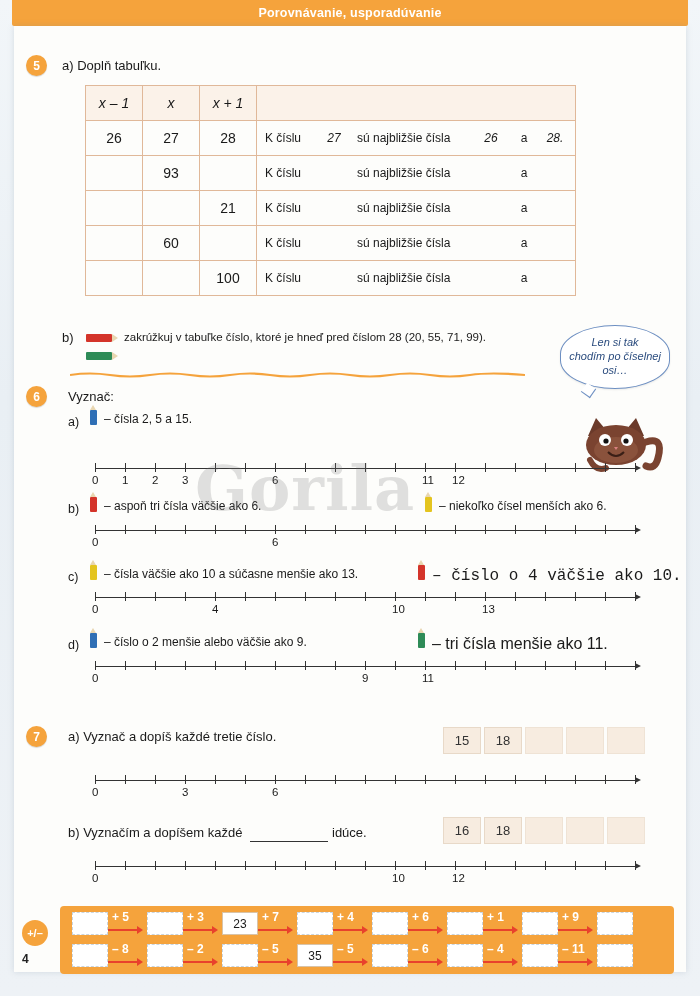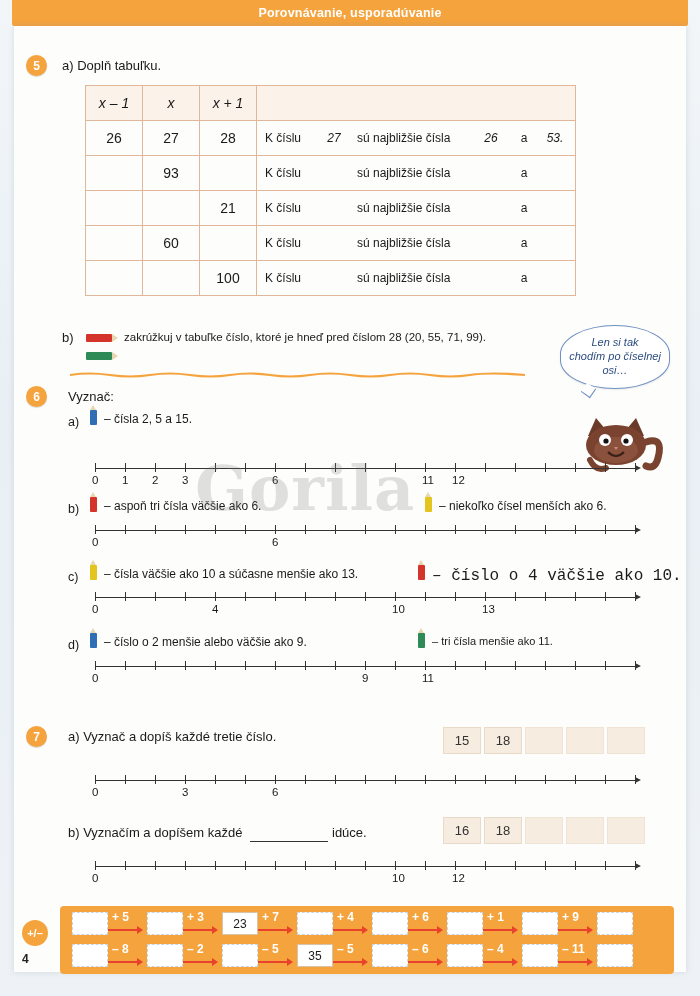--- a/index.html
+++ b/index.html
@@ -191,21 +191,21 @@
           <td class="c1">26</td>
           <td class="c2">27</td>
           <td class="c3">28</td>
           <td class="sent">
             <div class="scell">
               <span class="t1">K číslu</span>
               <span class="v1">27</span>
               <span class="t2">sú najbližšie čísla</span>
               <span class="v2">26</span>
               <span class="t3">a</span>
-              <span class="v3">53.</span>
+              <span class="v3">28.</span>
             </div>
           </td>
         </tr>
         <tr>
           <td class="c1"></td>
           <td class="c2">93</td>
           <td class="c3"></td>
           <td class="sent">
             <div class="scell">
               <span class="t1">K číslu</span>
@@ -386,21 +386,21 @@
       <div class="tick" style="left: 605px; top: 591.5px; height: 9px;"></div>
       <div class="tick" style="left: 635px; top: 591.5px; height: 9px;"></div>
       <div class="ticklab" style="left: 92px; top: 603px;">0</div>
       <div class="ticklab" style="left: 212px; top: 603px;">4</div>
       <div class="ticklab" style="left: 392px; top: 603px;">10</div>
       <div class="ticklab" style="left: 482px; top: 603px;">13</div>
       <div class="lbl" style="left: 68px; top: 638px; font-size: 12.5px;">d)</div>
       <div class="pencil" style="left: 90px; top: 633px; background: rgb(47, 111, 181);"></div>
       <div class="lbl" style="left: 104px; top: 635px; font-size: 12px;">– číslo o 2 menšie alebo väčšie ako 9.</div>
       <div class="pencil" style="left: 418px; top: 633px; background: rgb(46, 139, 87);"></div>
-      <div class="lbl" style="left: 432px; top: 635px; font-size: 11px;">– tri čísla menšie ako 11.</div>
+      <div class="lbl" style="left: 432px; top: 635px; font-size: 16px;">– tri čísla menšie ako 11.</div>
       <div class="axis" style="left: 95px; top: 666px; width: 540px;"></div>
       <div class="arrowhead" style="left: 635px; top: 663px;"></div>
       <div class="tick" style="left: 95px; top: 660.5px; height: 9px;"></div>
       <div class="tick" style="left: 125px; top: 660.5px; height: 9px;"></div>
       <div class="tick" style="left: 155px; top: 660.5px; height: 9px;"></div>
       <div class="tick" style="left: 185px; top: 660.5px; height: 9px;"></div>
       <div class="tick" style="left: 215px; top: 660.5px; height: 9px;"></div>
       <div class="tick" style="left: 245px; top: 660.5px; height: 9px;"></div>
       <div class="tick" style="left: 275px; top: 660.5px; height: 9px;"></div>
       <div class="tick" style="left: 305px; top: 660.5px; height: 9px;"></div>

